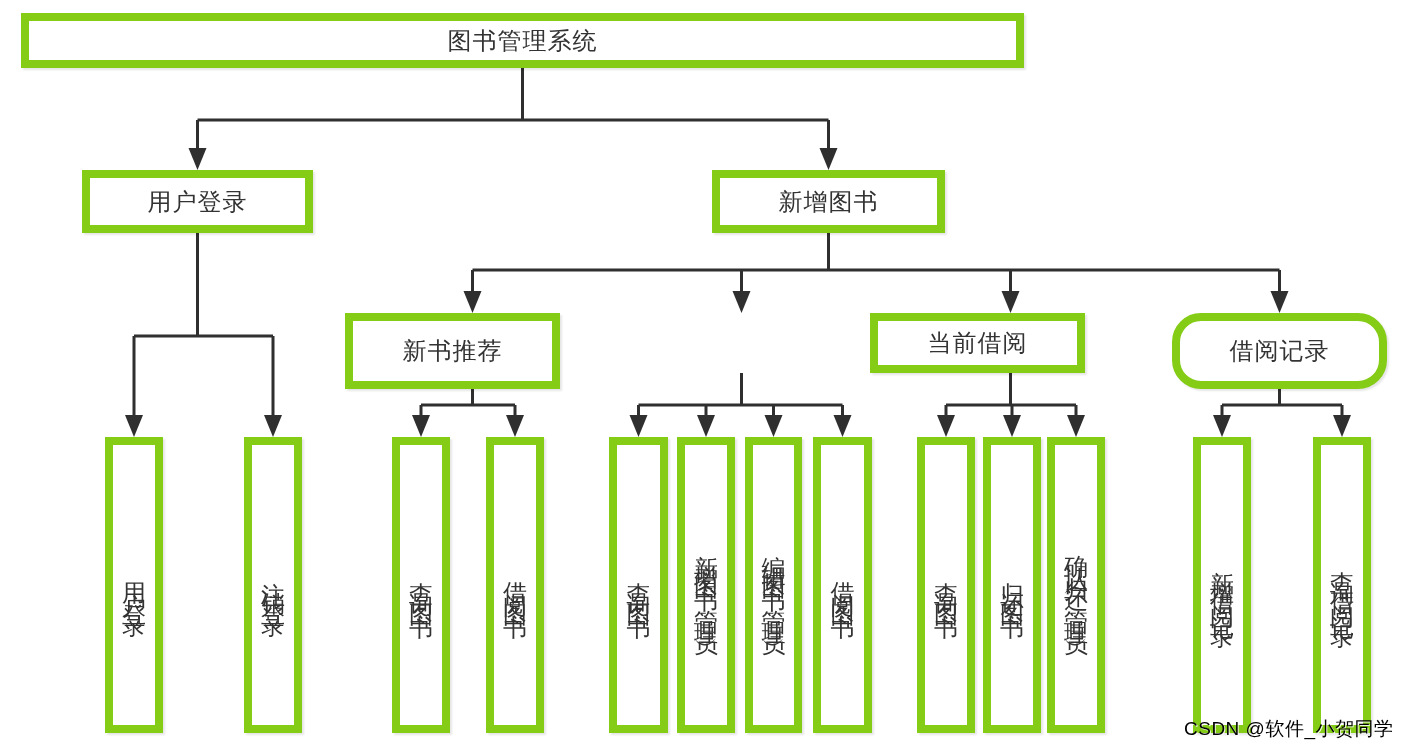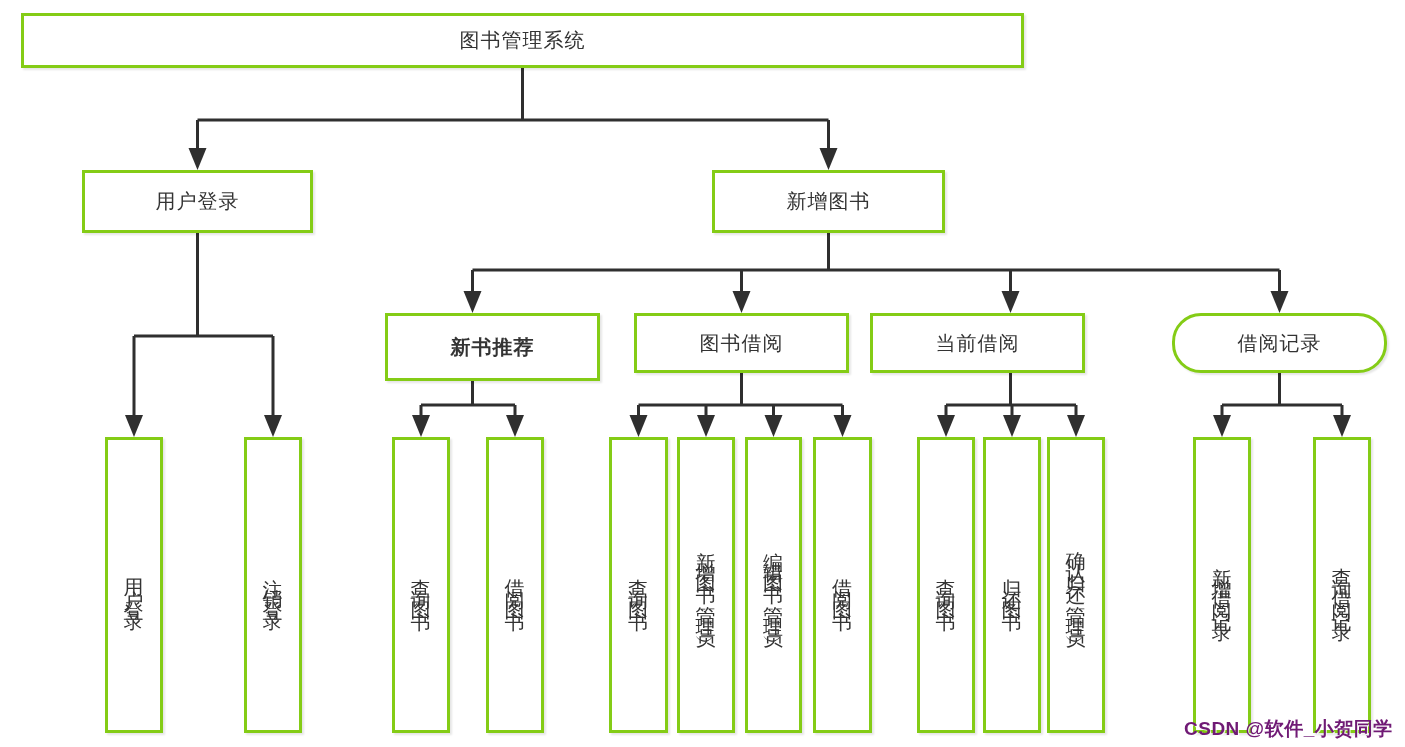--- a/index.html
+++ b/index.html
@@ -17,52 +17,51 @@
   }
   #connectors {
     position: absolute;
     left: 0; top: 0;
     width: 1405px;
     height: 747px;
   }
   .box {
     position: absolute;
     box-sizing: border-box;
-    border: 3px solid #84cc16;
+    border: 8px solid #84cc16;
     background: #ffffff;
     display: flex;
     align-items: center;
     justify-content: center;
     color: #333333;
-    font-size: 20px;
+    font-size: 24px;
     box-shadow: 2px 2px 2px rgba(0,0,0,0.10);
     z-index: 2;
   }
   .hlabel {
     white-space: nowrap;
     letter-spacing: 1px;
   }
   .vtext {
     writing-mode: vertical-rl;
     text-orientation: mixed;
     letter-spacing: 11px;
     line-height: 1;
     white-space: nowrap;
   }
   #watermark {
     position: absolute;
     left: 1184px;
     top: 716px;
     font-size: 19px;
     letter-spacing: 0.5px;
-    color: #701a75;
+    color: #000000;
     text-shadow: 1px 1px 0 rgba(255,255,255,0.85);
     white-space: nowrap;
     z-index: 6;
-    font-weight: bold;
   }
 </style>
 </head>
 <body>
 
 <div id="canvas">
 
   <svg id="connectors" viewBox="0 0 1405 747" xmlns="http://www.w3.org/2000/svg">
     <g stroke="#2f2f2f" stroke-width="3" fill="none">
 
@@ -114,30 +113,27 @@
     <span class="hlabel">图书管理系统</span>
   </div>
 
   <div class="box" style="left:82px; top:170px; width:231px; height:63px;">
     <span class="hlabel">用户登录</span>
   </div>
   <div class="box" style="left:712px; top:170px; width:233px; height:63px;">
     <span class="hlabel">新增图书</span>
   </div>
 
-  <div class="box" style="left:385px; top:313px; width:215px; height:68px;font-weight:bold;">
+  <div class="box" style="left:345px; top:313px; width:215px; height:76px;">
     <span class="hlabel">新书推荐</span>
-  </div>
-  <div class="box" style="left:634px; top:313px; width:215px; height:60px;">
-    <span class="hlabel">图书借阅</span>
   </div>
   <div class="box" style="left:870px; top:313px; width:215px; height:60px;">
     <span class="hlabel">当前借阅</span>
   </div>
-  <div class="box" style="left:1172px; top:313px; width:215px; height:60px;border-radius:29px;">
+  <div class="box" style="left:1172px; top:313px; width:215px; height:76px;border-radius:29px;">
     <span class="hlabel">借阅记录</span>
   </div>
 
   <div class="box" style="left:105px; top:437px; width:58px; height:296px;">
     <span class="vtext">用户登录</span>
   </div>
   <div class="box" style="left:244px; top:437px; width:58px; height:296px;">
     <span class="vtext">注销登录</span>
   </div>
 

